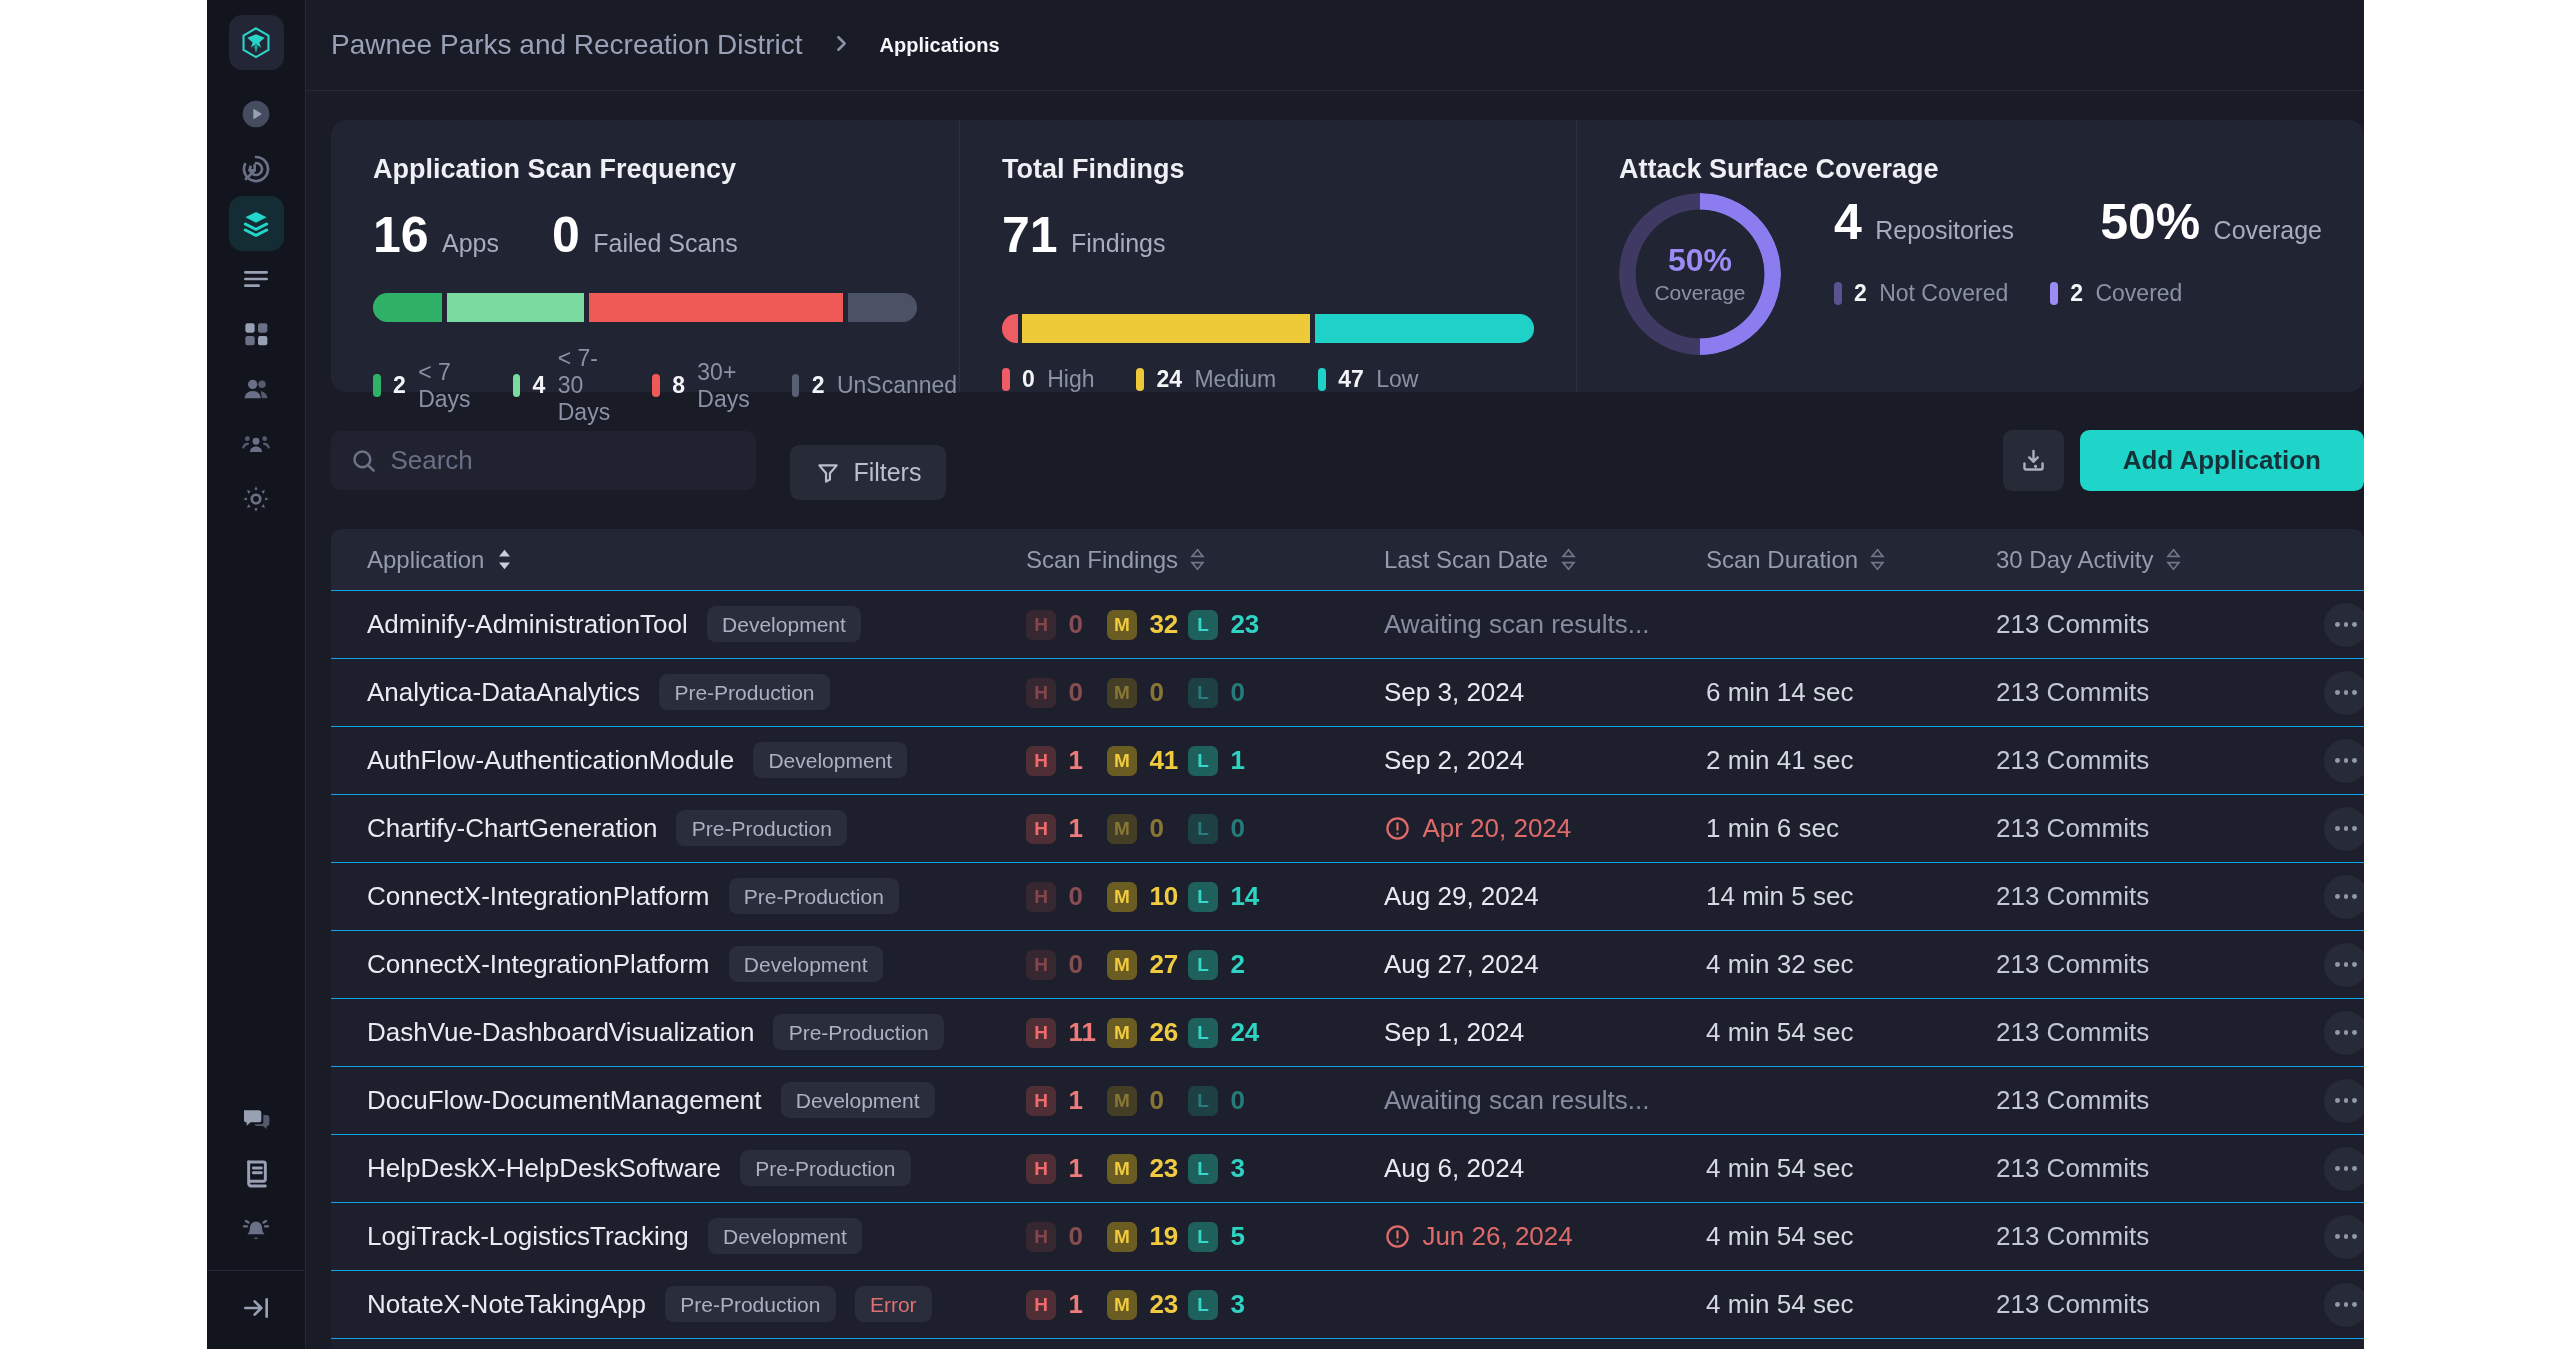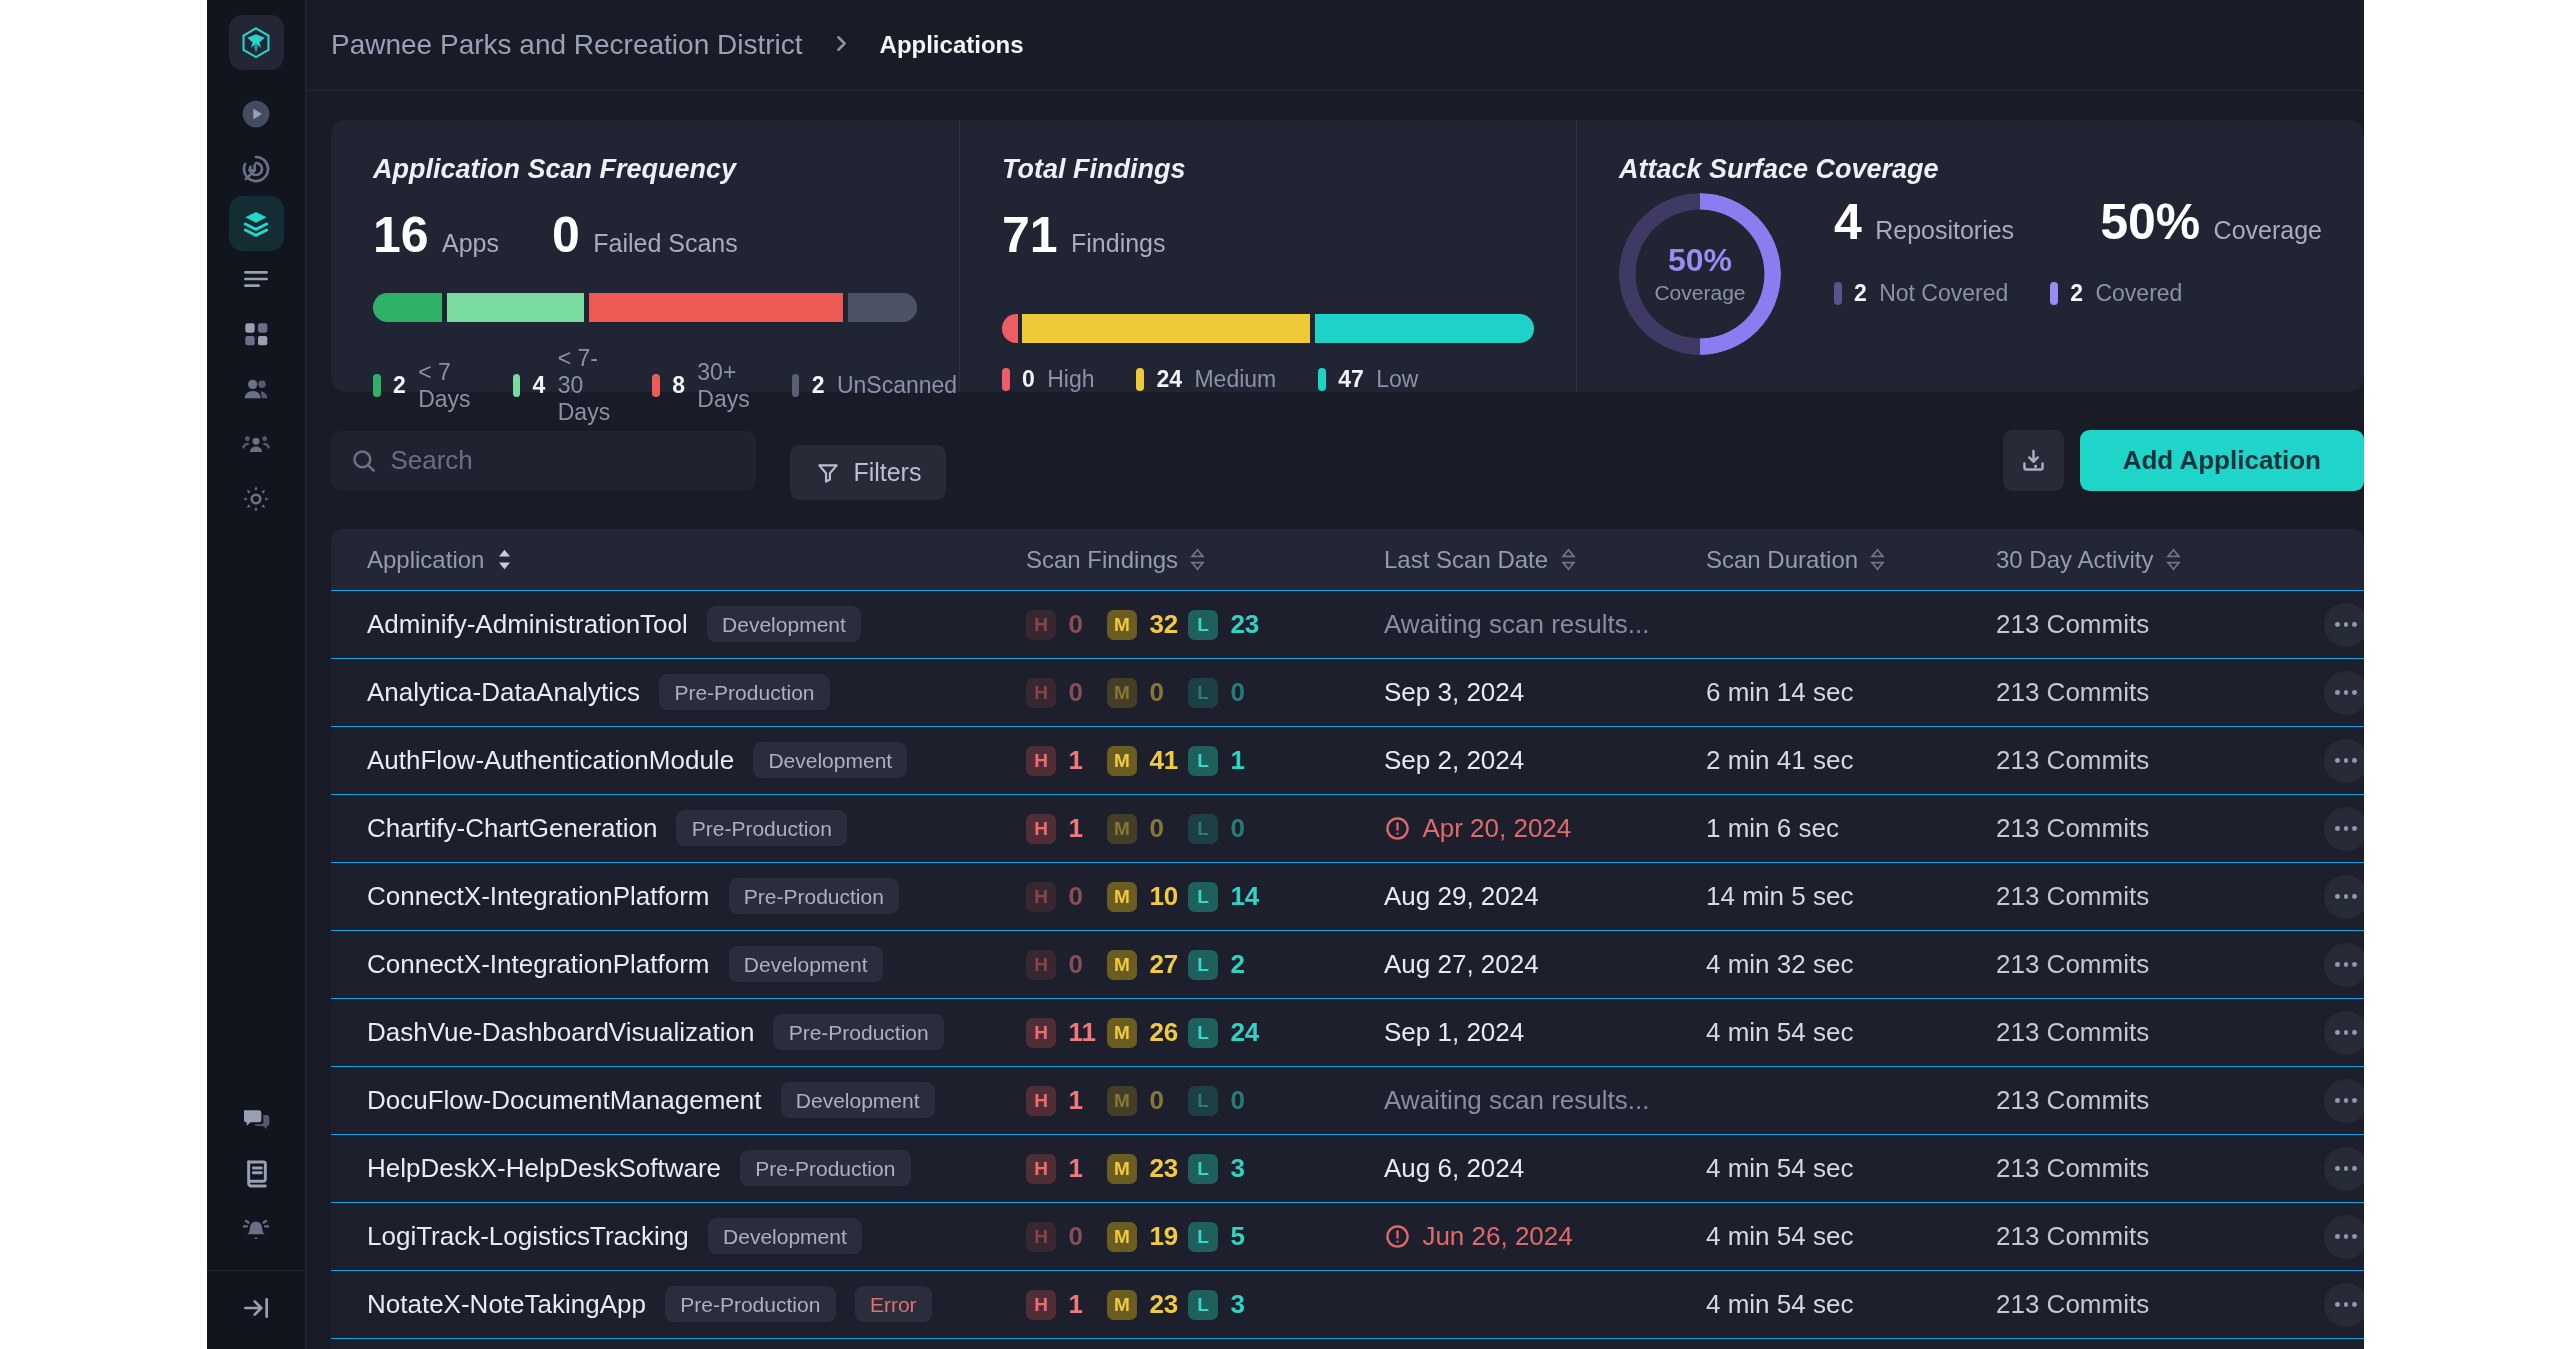--- a/index.html
+++ b/index.html
@@ -16,30 +16,30 @@
   .ic-stroke { stroke:#6a7186; fill:none; stroke-width:2; stroke-linecap:round; stroke-linejoin:round; }
   .ic-bright { stroke:#98a0b4; }
   .side-bottom { margin-top:auto; display:flex; flex-direction:column; }
   .side-divider { width:99px; height:1px; background:#232634; margin:13.4px 0 9.5px; }
 
   
   .main { flex:1; display:flex; flex-direction:column; min-width:0; }
   .topbar { height:91px; flex-shrink:0; border-bottom:1px solid #252838; display:flex; align-items:center; padding-left:25px; gap:26px; }
   .crumb-parent { font-size:28px; color:#99a1b6; cursor:pointer; }
   .crumb-sep svg { width:25px; height:25px; }
-  .crumb-current { font-size:24px; color:#f4f6fa; font-weight:600; }
+  .crumb-current { font-size:20px; color:#f4f6fa; font-weight:600; }
   .content { padding-left:25px; display:flex; flex-direction:column; }
 
   
   .stats-panel { margin-top:29px; width:2033px; height:272px; background:#212432; border-radius:15.3px; display:flex; }
   .stat-sec { padding:34px 42px; }
   .sec1 { width:628px; }
   .sec2 { width:692px; border-left:1px solid #2e3140; }
   .sec3 { flex:1; border-left:1px solid #2e3140; }
-  .sec-title { font-size:27px; font-weight:600; color:#eef0f6;font-style:italic; }
+  .sec-title { font-size:27px; font-weight:600; color:#eef0f6; }
   .bignums { display:flex; gap:53px; margin-top:21px; align-items:baseline; }
   .bignum { display:flex; align-items:baseline; gap:13.4px; }
   .bignum b { font-size:50px; font-weight:700; color:#ffffff; }
   .bignum span { font-size:25px; color:#a7adbe; }
   .hbar { margin-top:29px; height:29px; border-radius:14.3px; overflow:hidden; display:flex; gap:4.8px; }
   .hbar div { height:100%; }
   .legend { display:flex; gap:42px; margin-top:23px; align-items:center; }
   .legend-item { display:flex; align-items:center; gap:12.4px; }
   .legend-tick { width:7.6px; height:23px; border-radius:3.8px; flex-shrink:0; }
   .legend-val { font-size:23px; font-weight:700; color:#f2f4f8; }

